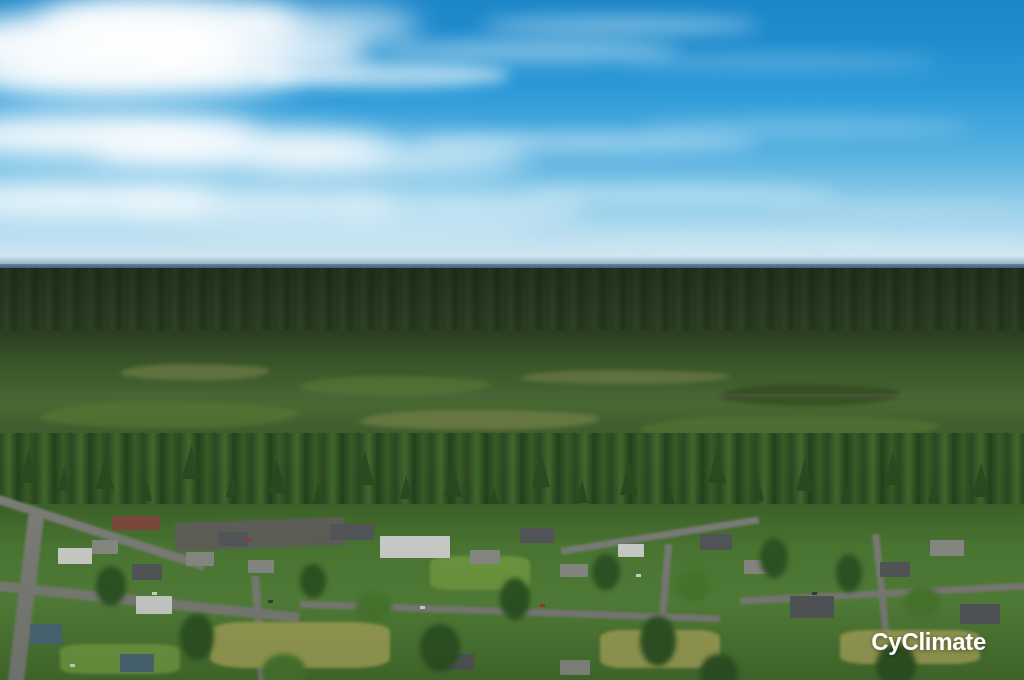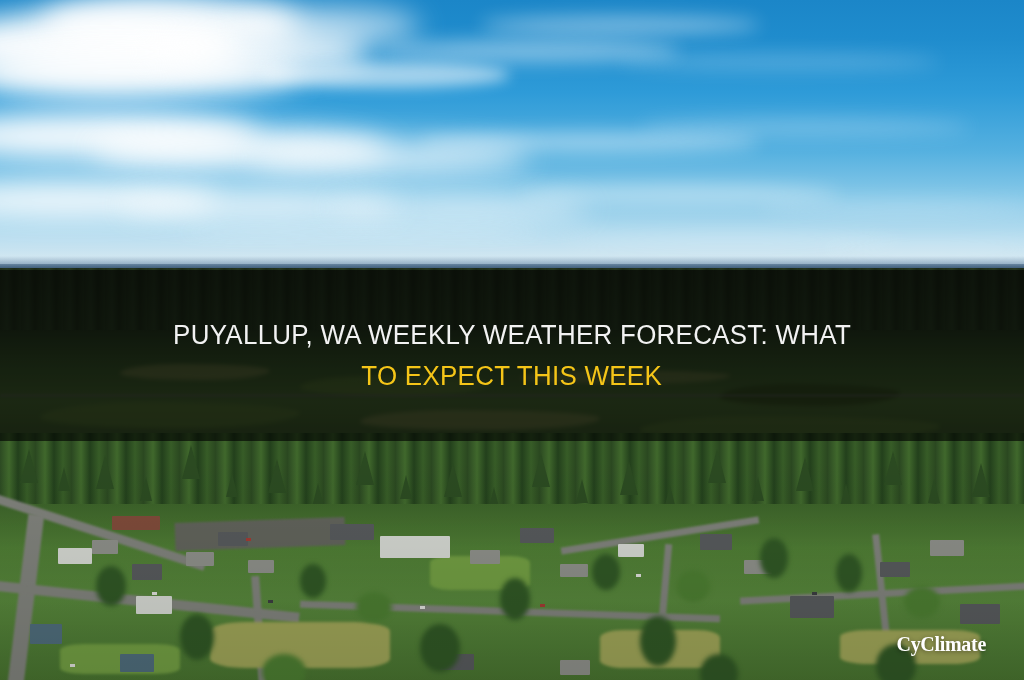--- a/index.html
+++ b/index.html
@@ -209,24 +209,24 @@
   }
   .title-line-1 { color: #f2f2f2; }
   .title-line-2 { color: #f5c518; }
 
   
   .watermark {
     position: absolute;
     right: 38px;
     bottom: 24px;
     color: #ffffff;
-    font-size: 20px;
+    font-size: 24px;
     font-weight: bold;
     letter-spacing: -0.3px;
-    font-family: Liberation Serif, serif;
+    font-family: Liberation Sans, sans-serif;
     text-shadow: 0 1px 4px rgba(0,0,0,0.45);
     margin-top: 44px;
   }
 </style>
 </head>
 <body>
 
 <div id="hero">
 
   <div class="sky">
@@ -373,20 +373,16 @@
       <div class="car" style="left:420px; top:102px;"></div>
       <div class="car car-red" style="left:540px; top:100px;"></div>
       <div class="car" style="left:636px; top:70px;"></div>
       <div class="car car-dark" style="left:812px; top:88px;"></div>
       <div class="car" style="left:70px;  top:160px;"></div>
     </div>
 
     <div class="land-shade"></div>
   </div>
 
-  <div class="title-band">
-    <div class="title-line title-line-1">PUYALLUP, WA WEEKLY WEATHER FORECAST: WHAT</div>
-    <div class="title-line title-line-2">TO EXPECT THIS WEEK</div>
-  </div>
 
   <div class="watermark">CyClimate</div>
 
 </div>
 
 </body></html>

